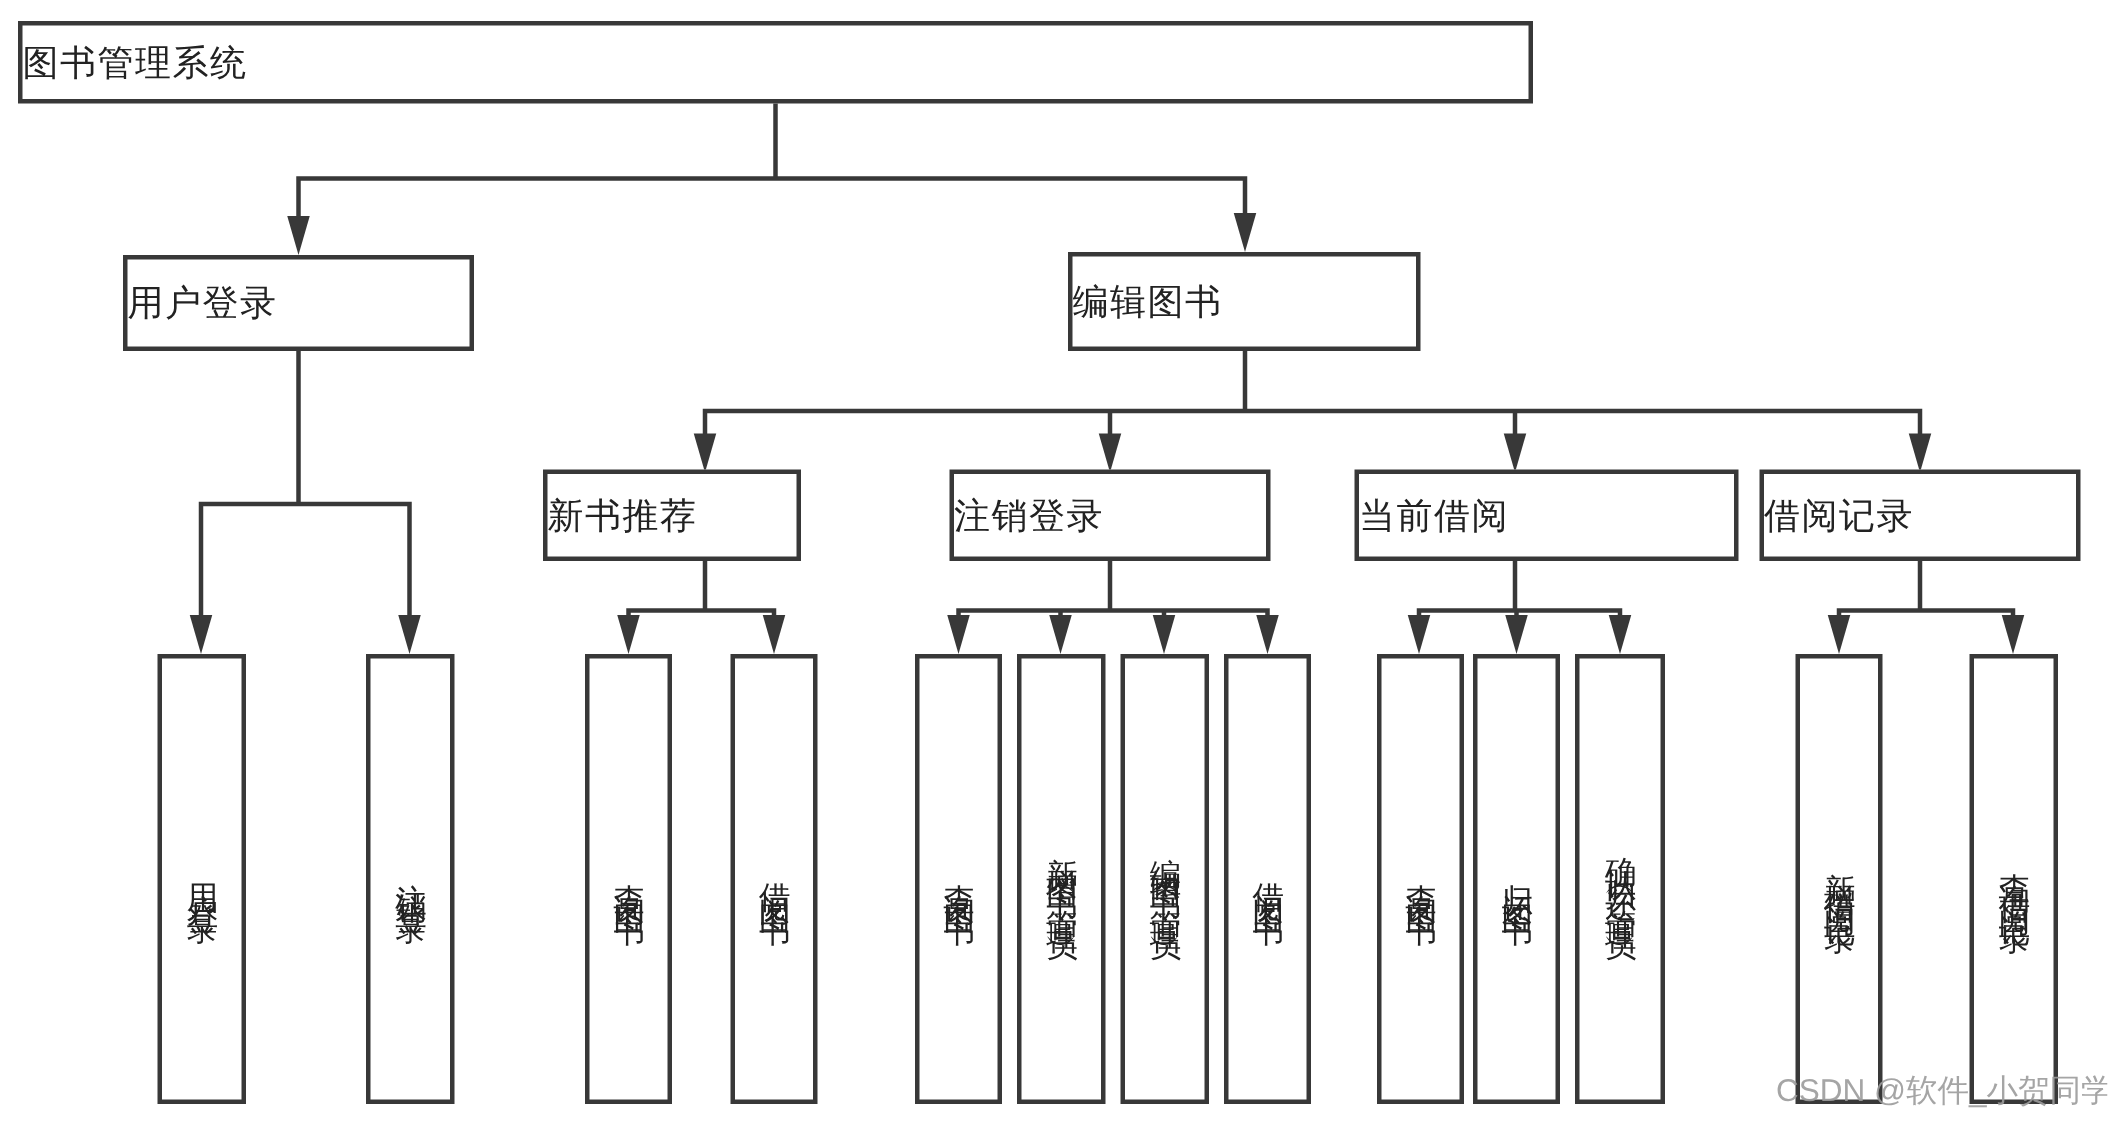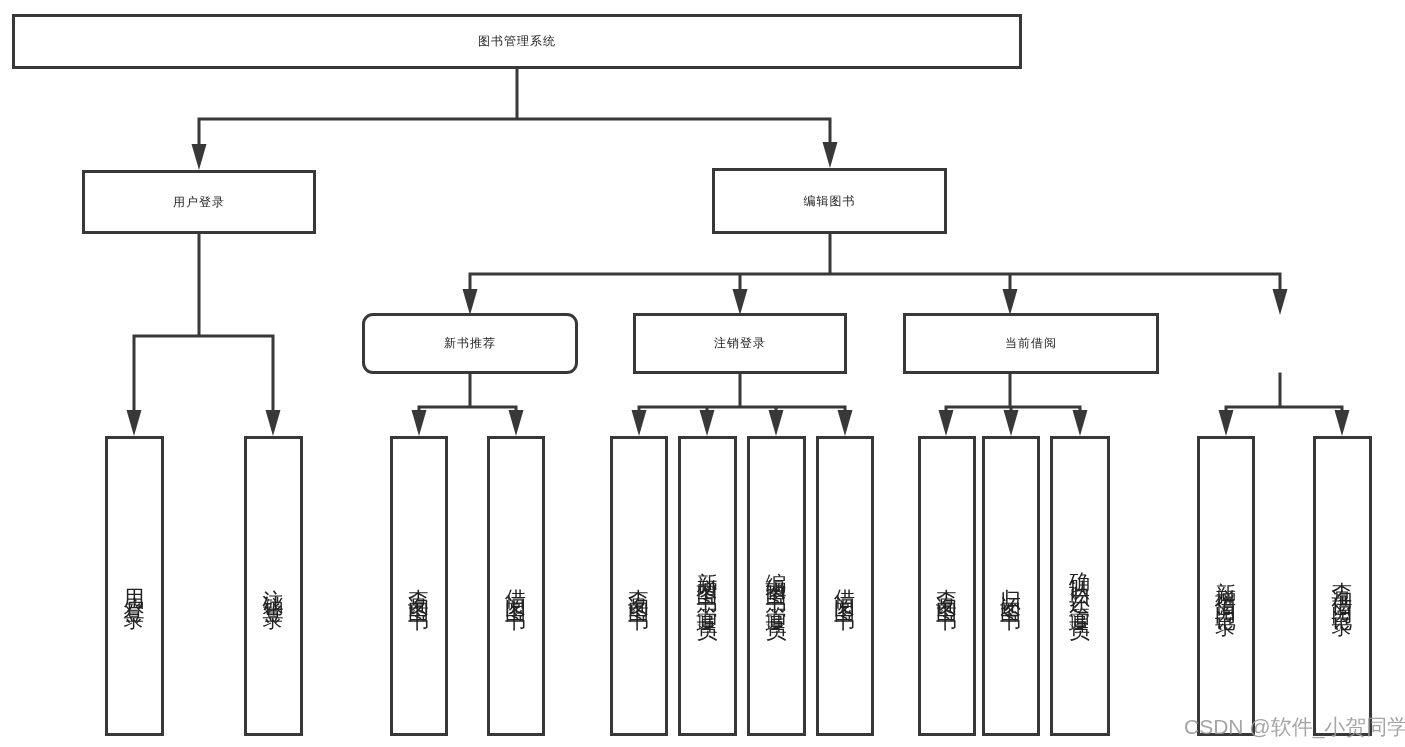--- a/index.html
+++ b/index.html
@@ -15,22 +15,22 @@
     background:var(--background);
     overflow:hidden;
     font-family:"Liberation Sans","DejaVu Sans",sans-serif;
   }
   .wires{position:absolute;left:0;top:0;width:1405px;height:747px;color:var(--line);}
   .hbox{
     position:absolute;
     box-sizing:border-box;
     border:3px solid var(--line);
     background:#fff;
-    display:flex;align-items:center;justify-content:center;
-    font-size:12px;color:var(--text);
+    display:flex;align-items:center;justify-content:flex-start;
+    font-size:24px;color:var(--text);
     letter-spacing:1px;
     z-index:2;
   }
   .vbox{
     position:absolute;
     top:436px;height:300px;width:58px;
     box-sizing:border-box;
     border:3px solid var(--line);
     background:#fff;
     display:flex;align-items:center;justify-content:center;
@@ -122,28 +122,31 @@
     <span>图书管理系统</span>
   </div>
 
   <div class="hbox" style="left:82px;top:170px;width:234px;height:64px;">
     <span>用户登录</span>
   </div>
   <div class="hbox" style="left:712px;top:168px;width:235px;height:66px;">
     <span>编辑图书</span>
   </div>
 
-  <div class="hbox" style="left:362px;top:313px;width:216px;height:61px;border-radius:11px;">
+  <div class="hbox" style="left:362px;top:313px;width:172px;height:61px;">
     <span>新书推荐</span>
   </div>
   <div class="hbox" style="left:633px;top:313px;width:214px;height:61px;">
     <span>注销登录</span>
   </div>
   <div class="hbox" style="left:903px;top:313px;width:256px;height:61px;">
     <span>当前借阅</span>
+  </div>
+  <div class="hbox" style="left:1173px;top:313px;width:214px;height:61px;">
+    <span>借阅记录</span>
   </div>
 
   <div class="vbox" style="left:105px;width:59px;">
     <span class="vtext">用户登录</span>
   </div>
   <div class="vbox" style="left:244px;width:59px;">
     <span class="vtext">注销登录</span>
   </div>
 
   <div class="vbox" style="left:390px;">

